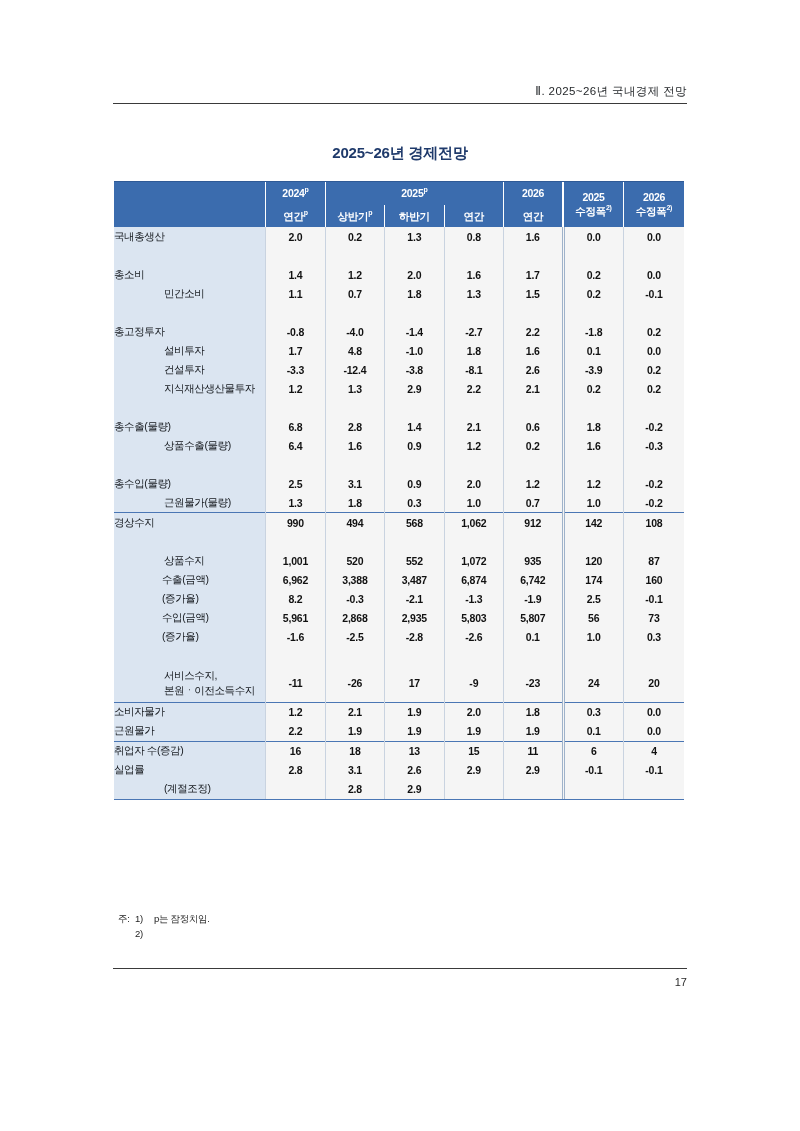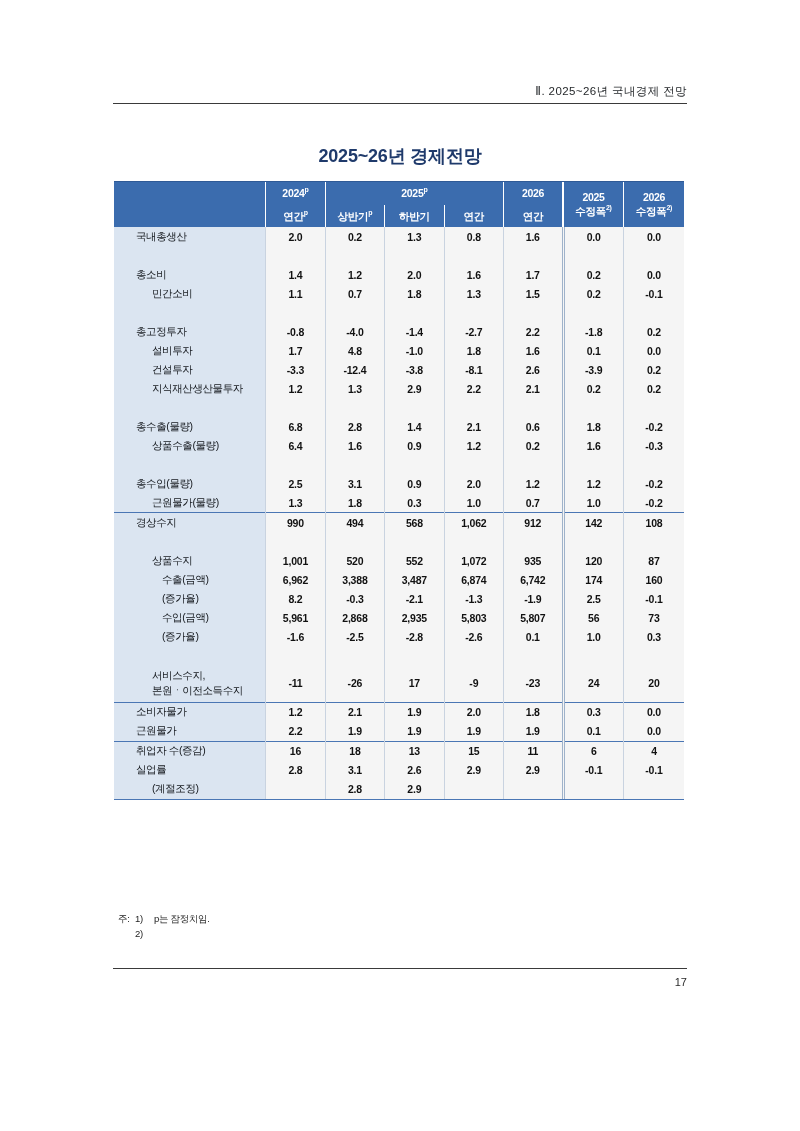--- a/index.html
+++ b/index.html
@@ -44,21 +44,21 @@
     background: #3a3a3a;
   }
 
   
   .doc-title {
     position: absolute;
     top: 144px;
     left: 0;
     width: 800px;
     text-align: center;
-    font-size: 18px;
+    font-size: 15px;
     font-weight: bold;
     letter-spacing: -0.2px;
     color: #1f3a6b;
   }
 
   
   .units-note {
     position: absolute;
     top: 167px;
     left: 113px;
@@ -129,22 +129,22 @@
   table.fc tbody td.lbl {
     background: #dbe5f1;
     text-align: left;
     font-weight: normal;
     color: #14181d;
     padding-left: 0;
     border-left: none;
     letter-spacing: -0.4px;
     font-size: 10.5px;
   }
-  table.fc tbody td.lbl .t0 { padding-left: 22px; display: block; }
-  table.fc tbody td.lbl .t1 { padding-left: 38px; display: block; }
+  table.fc tbody td.lbl .t0 { display: block; }
+  table.fc tbody td.lbl .t1 { padding-left: 38px; display: block; margin-left: 12px; }
   table.fc tbody td.lbl .t2 { padding-left: 48px; display: block; }
   table.fc tbody td.rev-first {
     border-left: 3px double #9fb2ca;
   }
   table.fc tbody td.last { border-right: none; }
 
   
   tr.spacer td {
     height: 11px;
     padding: 0;

